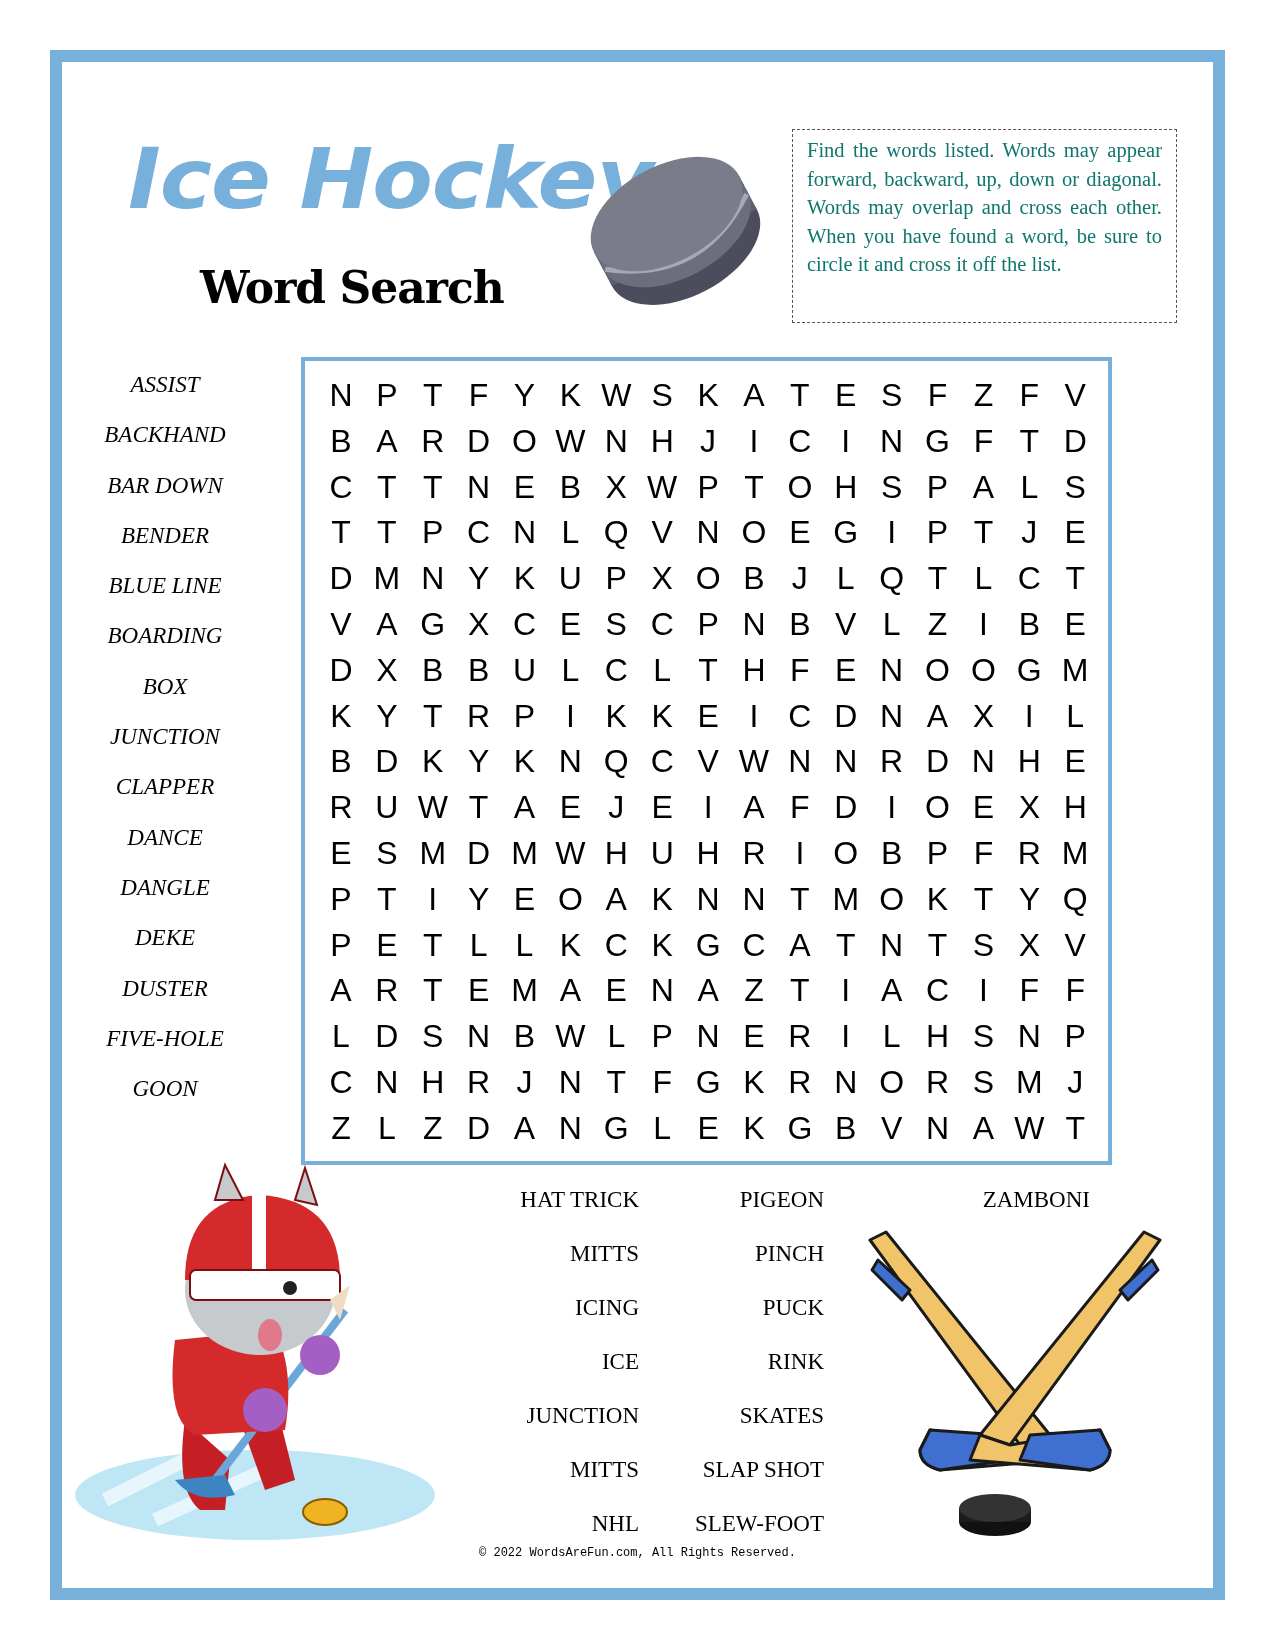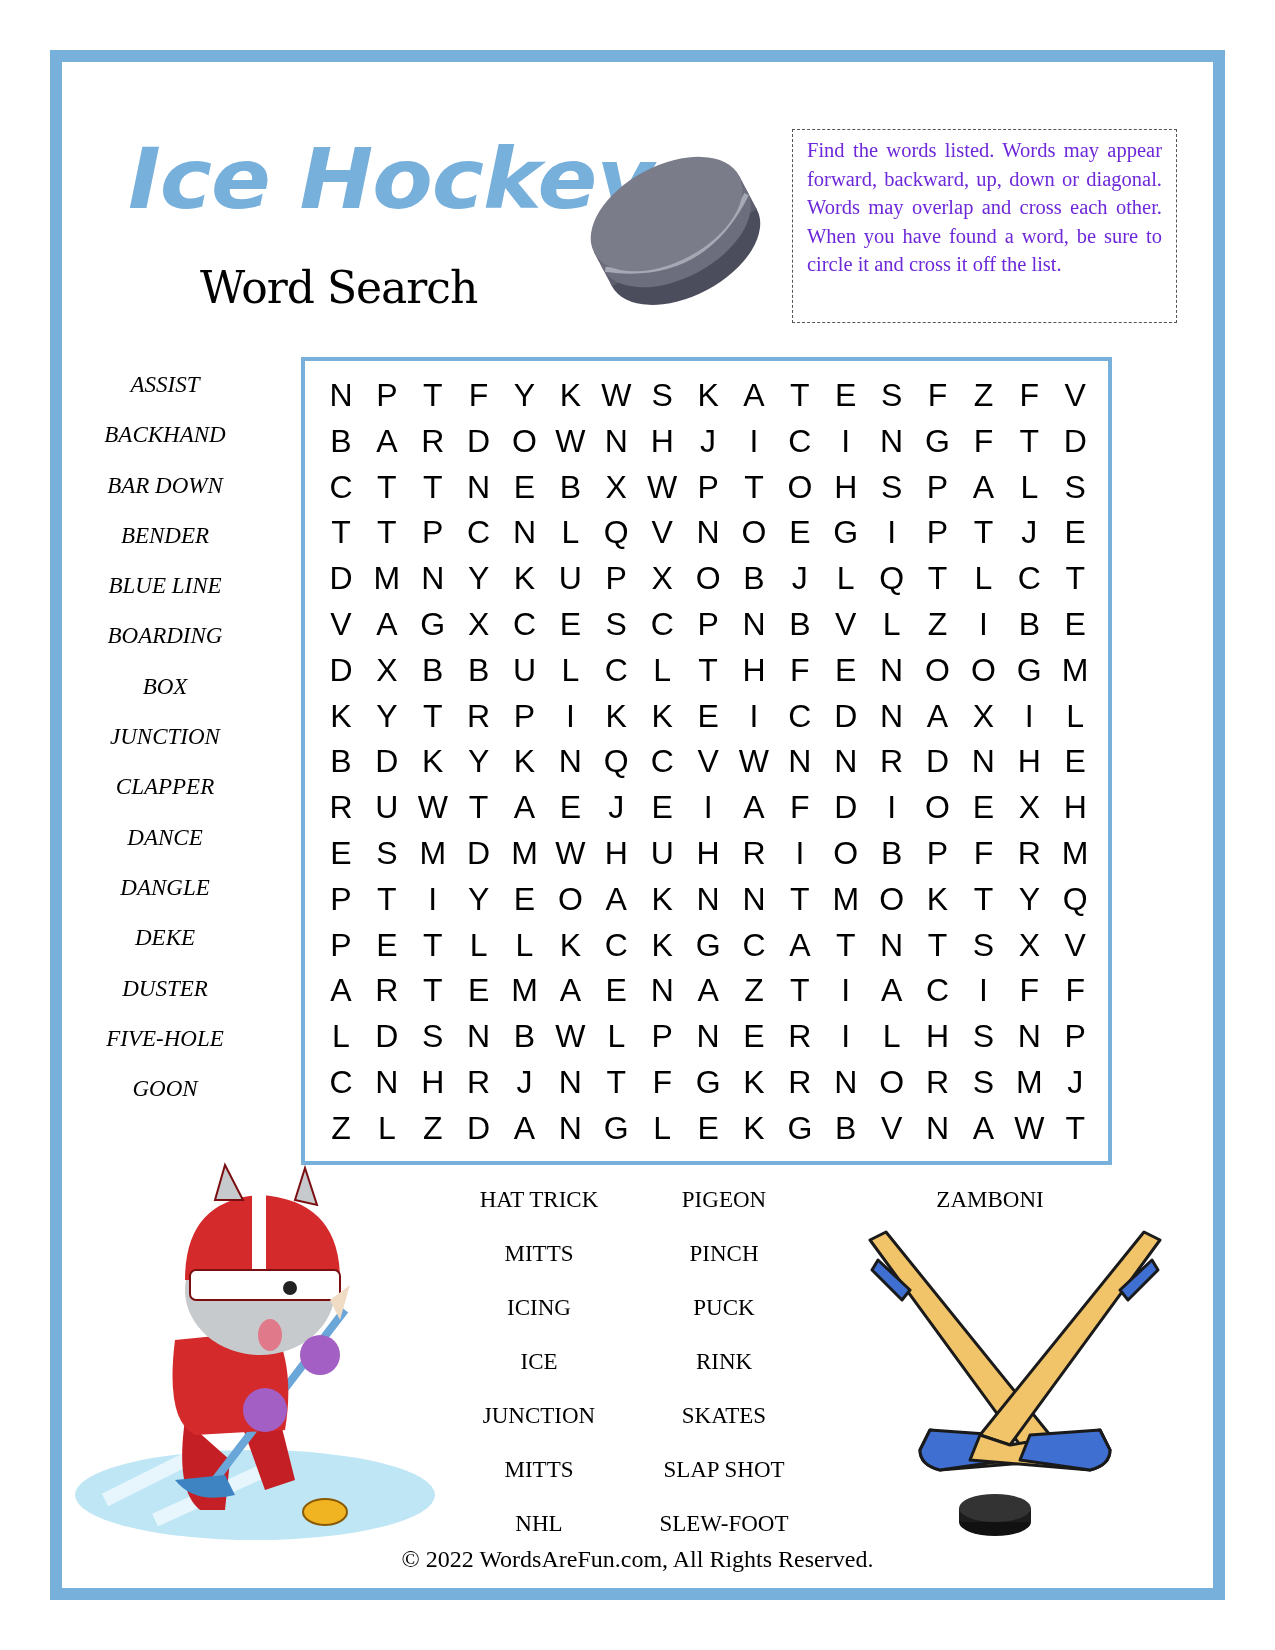--- a/index.html
+++ b/index.html
@@ -1,32 +1,32 @@
 <!DOCTYPE html>
 <html><head>
 <meta charset="utf-8">
 <style>
   html, body { margin:0; padding:0; background:#fff; }
   body { width:1275px; height:1650px; position:relative; overflow:hidden; font-family:"Liberation Serif", serif; }
   .frame { position:absolute; left:50px; top:50px; width:1151px; height:1526px; border:12px solid #78b0dc; }
   .title { position:absolute; left:128px; top:130px; font-family:"DejaVu Sans", sans-serif; font-weight:bold; font-style:italic; font-size:84px; color:#78b0dc; letter-spacing:-1px; transform:scaleX(1.05); transform-origin:left; }
-  .subtitle { position:absolute; left:200px; top:262px; font-family:"DejaVu Serif", serif; font-weight:normal; font-size:44px; color:#000; letter-spacing:-1px; }
-  .instructions { position:absolute; left:792px; top:129px; width:355px; height:180px; border:1.5px dashed #555; padding:6px 14px; font-family:"Liberation Serif", serif; font-size:20.5px; line-height:28.6px; text-align:justify; color:#6d28d9; box-sizing:content-box; }
+  .subtitle { position:absolute; left:200px; top:262px; font-family:"DejaVu Serif", serif; font-weight:bold; font-size:44px; color:#000; letter-spacing:-1px; }
+  .instructions { position:absolute; left:792px; top:129px; width:355px; height:180px; border:1.5px dashed #555; padding:6px 14px; font-family:"Liberation Serif", serif; font-size:20.5px; line-height:28.6px; text-align:justify; color:#0f766e; box-sizing:content-box; }
   .grid-box { position:absolute; left:301px; top:357px; width:803px; height:800px; border:4px solid #78b0dc; }
   .grid { position:absolute; left:318px; top:373px; }
   .grid-row { height:45.8px; display:flex; }
   .cell { width:45.9px; text-align:center; font-family:"Liberation Sans", sans-serif; font-size:32px; line-height:45.8px; color:#000; }
   .left-list { position:absolute; left:65px; top:367px; width:200px; }
   .left-list .word { height:50.3px; text-align:center; font-size:23px; line-height:36px; color:#000;font-style:italic; }
-  .bottom-list { position:absolute; font-size:23px; color:#000; text-align:center; }
+  .bottom-list { position:absolute; font-size:23px; color:#000; text-align:right; }
   .bottom-list .word { height:54px; line-height:36px; }
   .col1 { left:439px; top:1182px; width:200px; }
   .col2 { left:624px; top:1182px; width:200px; }
   .col3 { left:890px; top:1182px; width:200px; }
-  .copyright { position:absolute; left:0; width:1275px; top:1546px; text-align:center; font-family:Liberation Serif, serif; font-size:24px; color:#000; }
+  .copyright { position:absolute; left:0; width:1275px; top:1546px; text-align:center; font-family:Liberation Mono, monospace; font-size:12px; color:#000; }
   svg { position:absolute; }
 </style>
 </head>
 <body>
 
 <div class="frame"></div>
 
 <div class="title">Ice Hockey</div>
 <div class="subtitle">Word Search</div>
 

